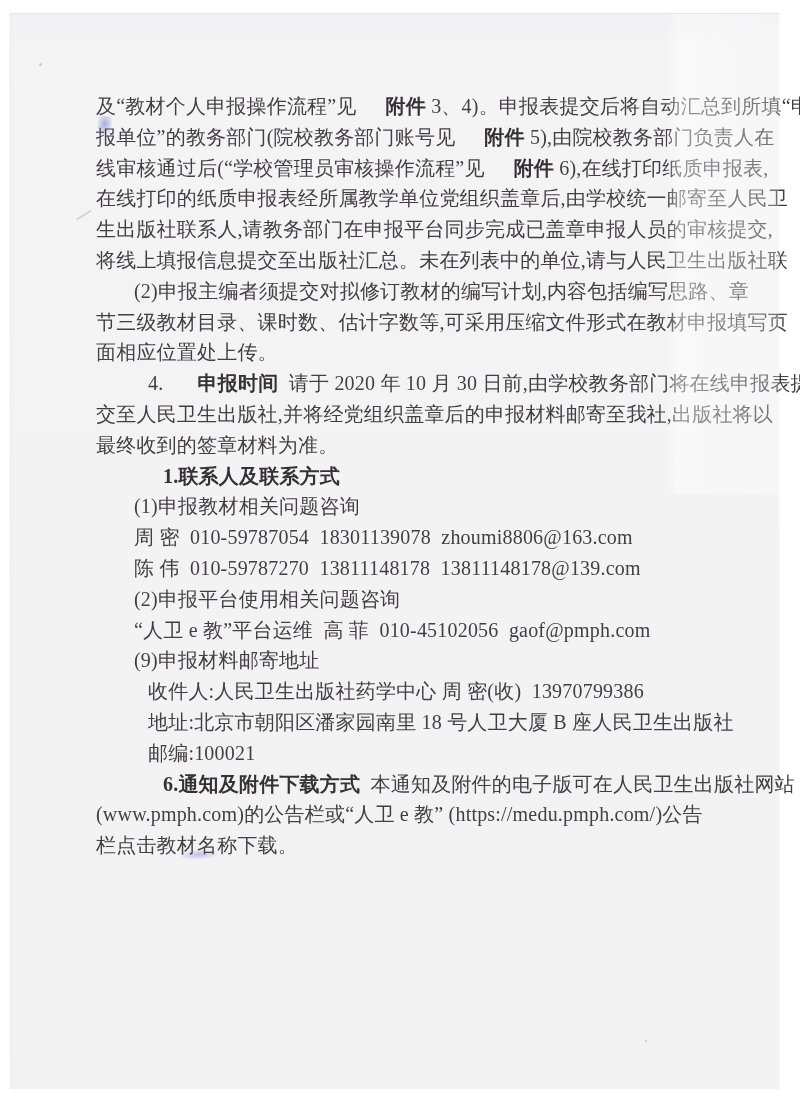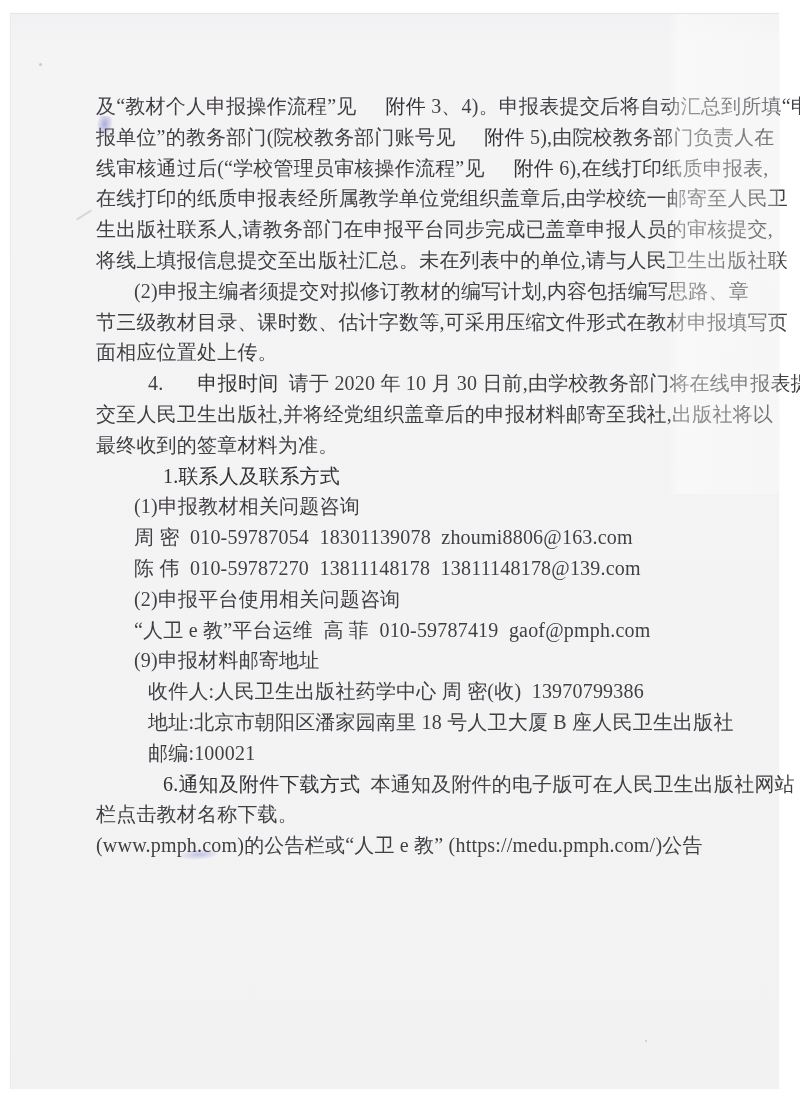--- a/index.html
+++ b/index.html
@@ -23,21 +23,21 @@
   }
   .textblock{
     position:absolute;left:85px;top:77px;width:624px;
     font-size:20px;line-height:30.8px;
     color:#413f44;
     letter-spacing:0.2px;
   }
   .line{white-space:pre;height:30.8px;}
   .line.indent{padding-left:38px;}
   .line.indent2{padding-left:52px;}
-  .bold{font-weight:normal;color:#343237;padding-left:29px;}
+  .bold{font-weight:bold;color:#343237;padding-left:29px;}
   
   .smudge-a{
     position:absolute;left:86px;top:102px;width:15px;height:20px;
     background:radial-gradient(ellipse at 50% 40%,rgba(110,115,200,0.55) 0%,rgba(110,115,200,0.18) 55%,rgba(110,115,200,0) 75%);
     filter:blur(0.6px);transform:rotate(8deg);
   }
   .smudge-b{
     position:absolute;left:170px;top:836px;width:36px;height:9px;
     background:radial-gradient(ellipse at 50% 50%,rgba(115,120,205,0.40) 0%,rgba(115,120,205,0.12) 60%,rgba(115,120,205,0) 80%);
     filter:blur(0.6px);transform:rotate(-4deg);
@@ -73,22 +73,22 @@
       <div class="line"><span>节三级教材目录、课时数、估计字数等,可采用压缩文件形式在教材申报填写页</span></div>
       <div class="line"><span>面相应位置处上传。</span></div>
       <div class="line indent2"><span>4. </span><span class="bold">申报时间</span><span>  请于 2020 年 10 月 30 日前,由学校教务部门将在线申报表提</span></div>
       <div class="line"><span>交至人民卫生出版社,并将经党组织盖章后的申报材料邮寄至我社,出版社将以</span></div>
       <div class="line"><span>最终收到的签章材料为准。</span></div>
       <div class="line indent"><span class="bold">1.联系人及联系方式</span></div>
       <div class="line indent"><span>(1)申报教材相关问题咨询</span></div>
       <div class="line indent"><span>周 密  010-59787054  18301139078  zhoumi8806@163.com</span></div>
       <div class="line indent"><span>陈 伟  010-59787270  13811148178  13811148178@139.com</span></div>
       <div class="line indent"><span>(2)申报平台使用相关问题咨询</span></div>
-      <div class="line indent"><span>“人卫 e 教”平台运维  高 菲  010-59787419  gaof@pmph.com</span></div>
+      <div class="line indent"><span>“人卫 e 教”平台运维  高 菲  010-45102056  gaof@pmph.com</span></div>
       <div class="line indent"><span>(9)申报材料邮寄地址</span></div>
       <div class="line indent2"><span>收件人:人民卫生出版社药学中心 周 密(收)  13970799386</span></div>
       <div class="line indent2"><span>地址:北京市朝阳区潘家园南里 18 号人卫大厦 B 座人民卫生出版社</span></div>
       <div class="line indent2"><span>邮编:100021</span></div>
       <div class="line indent"><span class="bold">6.通知及附件下载方式</span><span>  本通知及附件的电子版可在人民卫生出版社网站</span></div>
+      <div class="line"><span>(www.pmph.com)的公告栏或“人卫 e 教” (https://medu.pmph.com/)公告</span></div>
       <div class="line"><span>栏点击教材名称下载。</span></div>
-      <div class="line"><span>(www.pmph.com)的公告栏或“人卫 e 教” (https://medu.pmph.com/)公告</span></div>
     </div>
 </div>
 
 </body></html>

